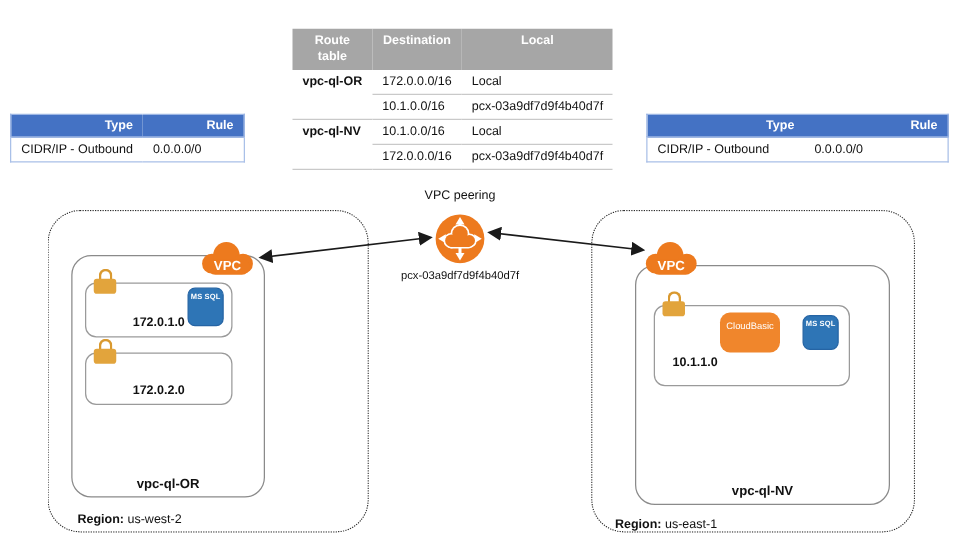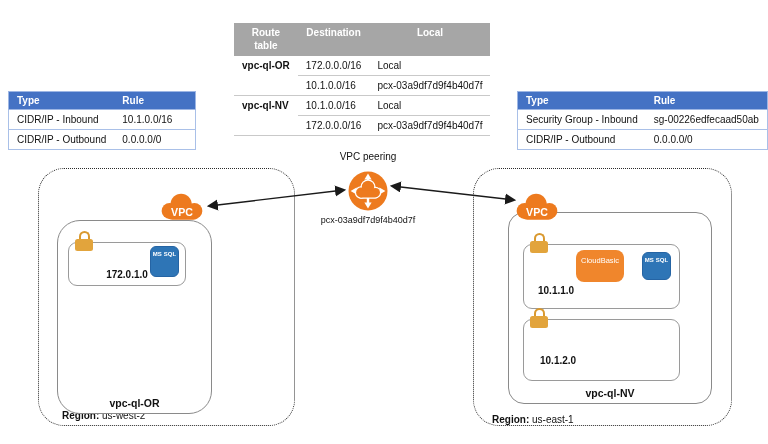--- a/index.html
+++ b/index.html
@@ -5,21 +5,21 @@
   html,body{margin:0;padding:0;}
   body{
     width:768px;height:444px;background:#ffffff;position:relative;overflow:hidden;
     font-family:"Liberation Sans", sans-serif;color:#1a1a1a;
   }
   .abs{position:absolute;}
 
   
   table.rules{border-collapse:collapse;font-size:10px;background:#fff;position:absolute;}
   table.rules th{
-    background:#4472C4;color:#fff;font-weight:bold;text-align:left;
+    background:#4472C4;color:#fff;font-weight:bold;text-align:right;
     padding:2px 8px;border:1px solid #9DB6E4;height:13px;white-space:nowrap;
   }
   table.rules td{
     padding:3px 8px;border:1px solid #A9C0E8;border-left:1px solid #A9C0E8;
     white-space:nowrap;height:13px;color:#111;
   }
   table.rules th + th, table.rules td + td{border-left:none;}
   table.rules th{border-right:none;} table.rules th:last-child{border-right:1px solid #9DB6E4;}
   table.rules td{border-right:none;} table.rules td:last-child{border-right:1px solid #A9C0E8;}
 
@@ -87,46 +87,38 @@
         <col style="width:81px">
       </colgroup>
     <thead>
       <tr>
         <th>Type</th>
         <th>Rule</th>
       </tr>
     </thead>
     <tbody>
       <tr>
-        <td>CIDR/IP - Inbound</td>
-        <td>10.1.0.0/16</td>
-      </tr>
-      <tr>
         <td>CIDR/IP - Outbound</td>
         <td>0.0.0.0/0</td>
       </tr>
     </tbody>
   </table>
 
   <table class="rules" style="left:517px;top:91px;">
     <colgroup>
         <col style="width:126px">
         <col style="width:115px">
       </colgroup>
     <thead>
       <tr>
         <th>Type</th>
         <th>Rule</th>
       </tr>
     </thead>
     <tbody>
-      <tr>
-        <td>Security Group - Inbound</td>
-        <td>sg-00226edfecaad50ab</td>
-      </tr>
       <tr>
         <td>CIDR/IP - Outbound</td>
         <td>0.0.0.0/0</td>
       </tr>
     </tbody>
   </table>
 
   <table class="route" style="left:234px;top:23px;">
     <colgroup>
         <col style="width:62px">
@@ -197,31 +189,38 @@
       <circle cx="13" cy="21.5" r="4.9"></circle>
       <circle cx="20" cy="16" r="6.2"></circle>
       <circle cx="27.5" cy="21.5" r="4.5"></circle>
       <rect x="10.1" y="19.7" width="20" height="6.8" rx="3.4"></rect>
     </g>
   </svg>
   <div class="peer-id" style="left:300px;top:215px;width:136px;">pcx-03a9df7d9f4b40d7f</div>
 
   <div class="region-box abs" style="left:38px;top:168px;width:255px;height:256px;z-index:1;"></div>
 
-  <div class="vpc-box abs" style="left:57px;top:220px;width:153px;height:192px;z-index:2;border-radius:23px;">
+  <div class="vpc-box abs" style="left:57px;top:204px;width:153px;height:192px;z-index:2;">
 
     <div class="subnet abs" style="left:10px;top:21px;width:116px;height:42px;z-index:3;">
       <div class="lock" style="left:6px;top:-12px;">
         <div class="shackle"></div>
           <div class="lockbody"></div>
       </div>
       <div class="cidr centered">172.0.1.0</div>
       <div class="mssql" style="left:81px;top:3px;width:29px;height:31px;">MS SQL</div>
     </div>
 
+    <div class="subnet abs" style="left:10px;top:77px;width:116px;height:40px;z-index:3;">
+      <div class="lock" style="left:6px;top:-12px;">
+        <div class="shackle"></div>
+          <div class="lockbody"></div>
+      </div>
+      <div class="cidr centered">172.0.2.0</div>
+    </div>
 
     <div class="vpc-name">vpc-ql-OR</div>
   </div>
 
   <svg class="vpc-cloud" style="left:159px;top:192px;" viewBox="0 0 52 32">
     <g fill="#ED7A1E">
       <circle cx="12" cy="21" r="9"></circle>
       <circle cx="25" cy="13.5" r="12"></circle>
       <circle cx="40" cy="21" r="9"></circle>
       <rect x="8" y="17" width="38" height="14" rx="7"></rect>
@@ -241,27 +240,20 @@
     <div class="subnet abs" style="left:14px;top:31px;width:155px;height:63px;z-index:3;">
       <div class="lock" style="left:6px;top:-12px;">
         <div class="shackle"></div>
           <div class="lockbody"></div>
       </div>
       <div class="cidr" style="left:14px;top:20px;margin-top:20px;">10.1.1.0</div>
       <div class="cloudbasic" style="left:52px;top:5px;width:48px;height:32px;">CloudBasic</div>
       <div class="mssql" style="left:118px;top:7px;width:29px;height:28px;">MS SQL</div>
     </div>
 
-    <div class="subnet abs" style="left:14px;top:106px;width:155px;height:60px;z-index:3;">
-      <div class="lock" style="left:6px;top:-12px;">
-        <div class="shackle"></div>
-          <div class="lockbody"></div>
-      </div>
-      <div class="cidr" style="left:16px;top:35px;">10.1.2.0</div>
-    </div>
     <div class="vpc-name">vpc-ql-NV</div>
   </div>
 
   <svg class="vpc-cloud" style="left:514px;top:192px;" viewBox="0 0 52 32">
     <g fill="#ED7A1E">
       <circle cx="12" cy="21" r="9"></circle>
       <circle cx="25" cy="13.5" r="12"></circle>
       <circle cx="40" cy="21" r="9"></circle>
       <rect x="8" y="17" width="38" height="14" rx="7"></rect>
     </g>

